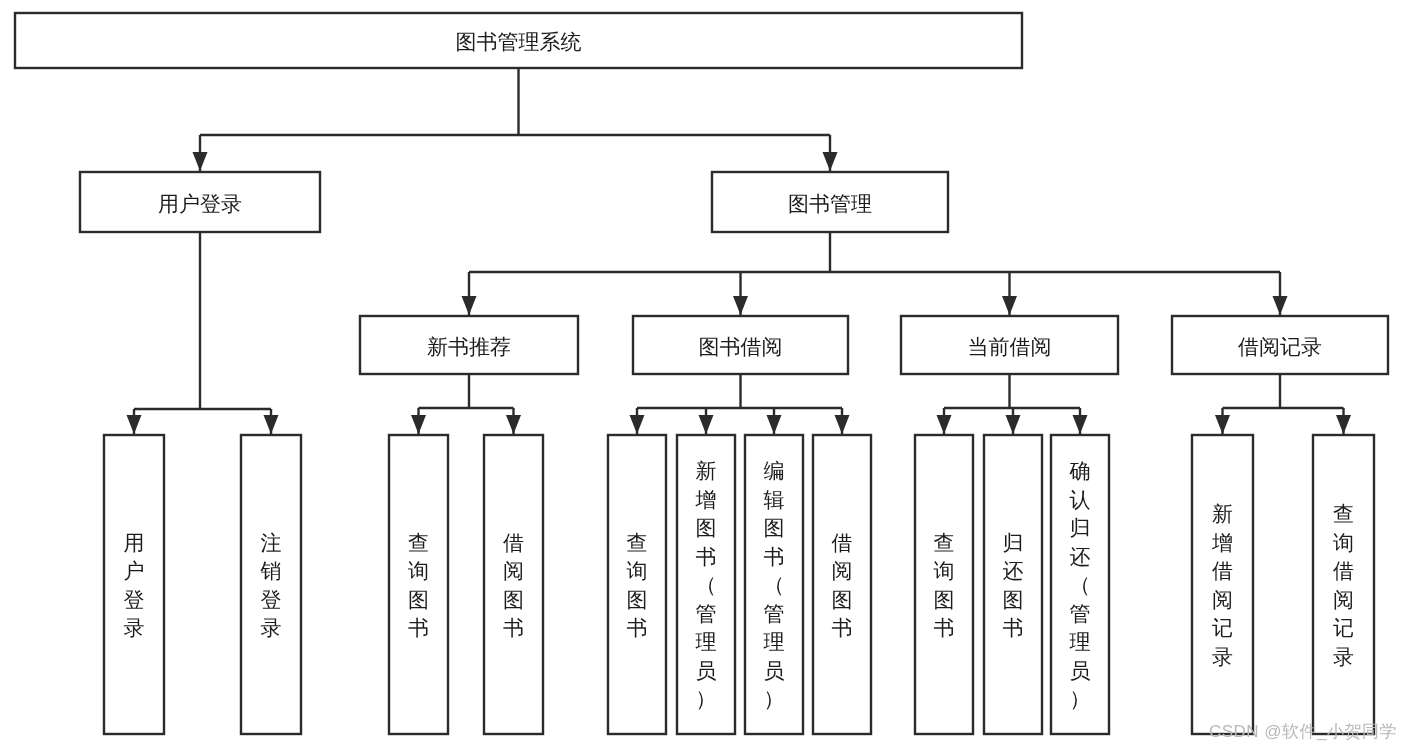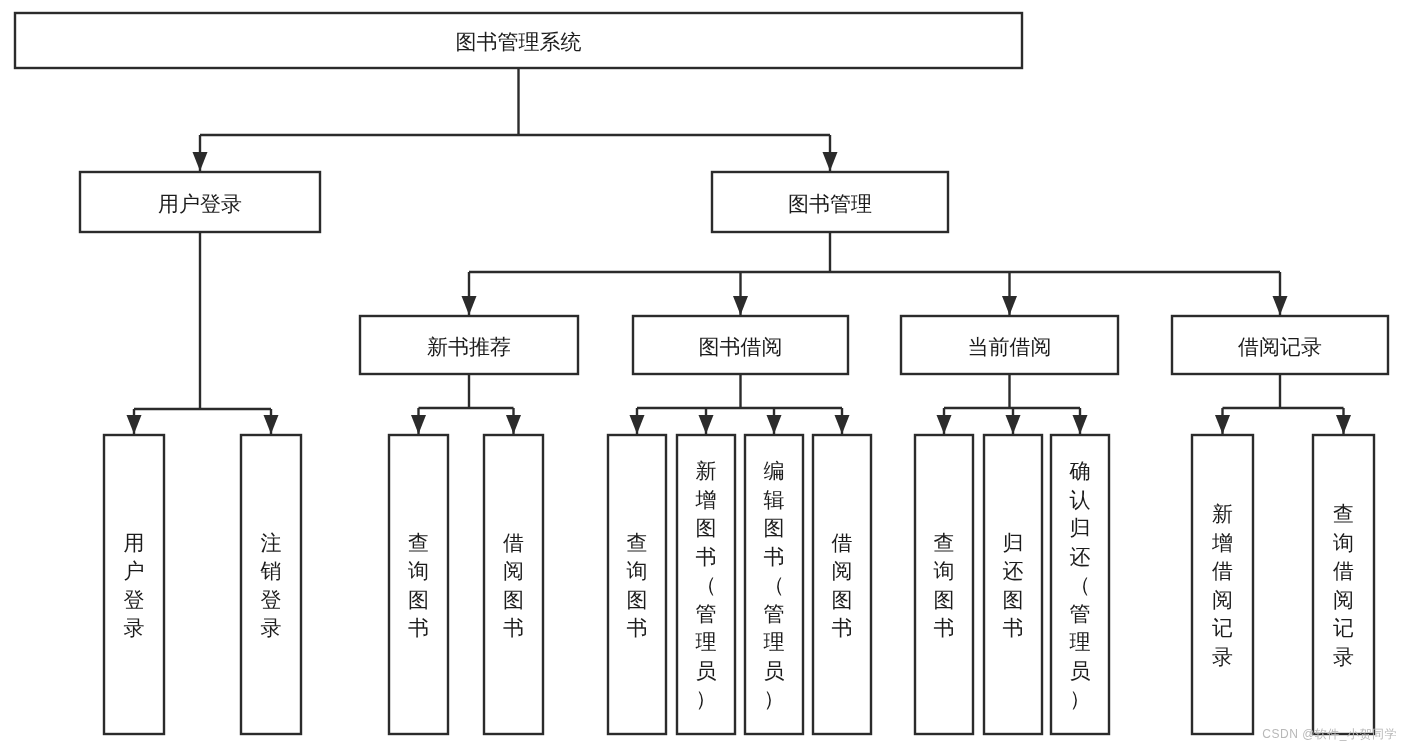--- a/index.html
+++ b/index.html
@@ -53,21 +53,21 @@
     font-family: "Liberation Sans", "DejaVu Sans", sans-serif;
     font-size: 21px;
     fill: #1c1c1c;
     text-anchor: middle;
   }
   .watermark-text {
     position: absolute;
     right: 8px;
     bottom: 4px;
     font-family: "Liberation Sans", "DejaVu Sans", sans-serif;
-    font-size: 12px;
+    font-size: 17px;
     color: #b8b8b8;
     white-space: nowrap;
     letter-spacing: 0.5px;
     pointer-events: none;
   }
 </style>
 </head>
 <body>
 
 <div id="diagram-root">

